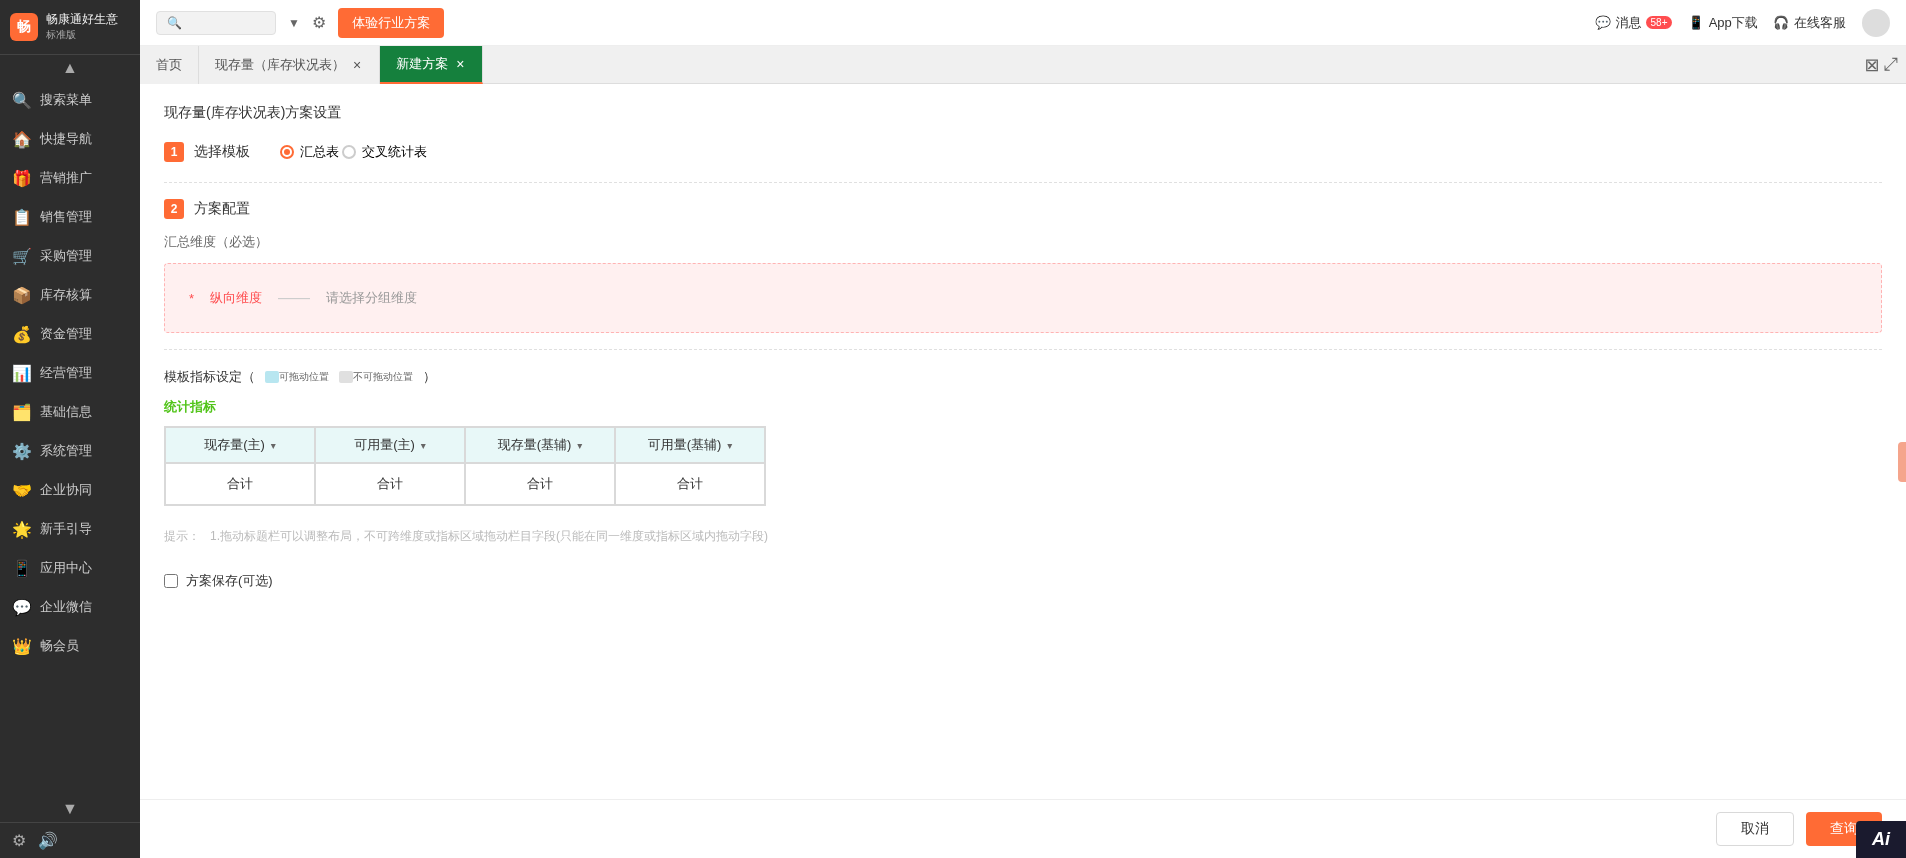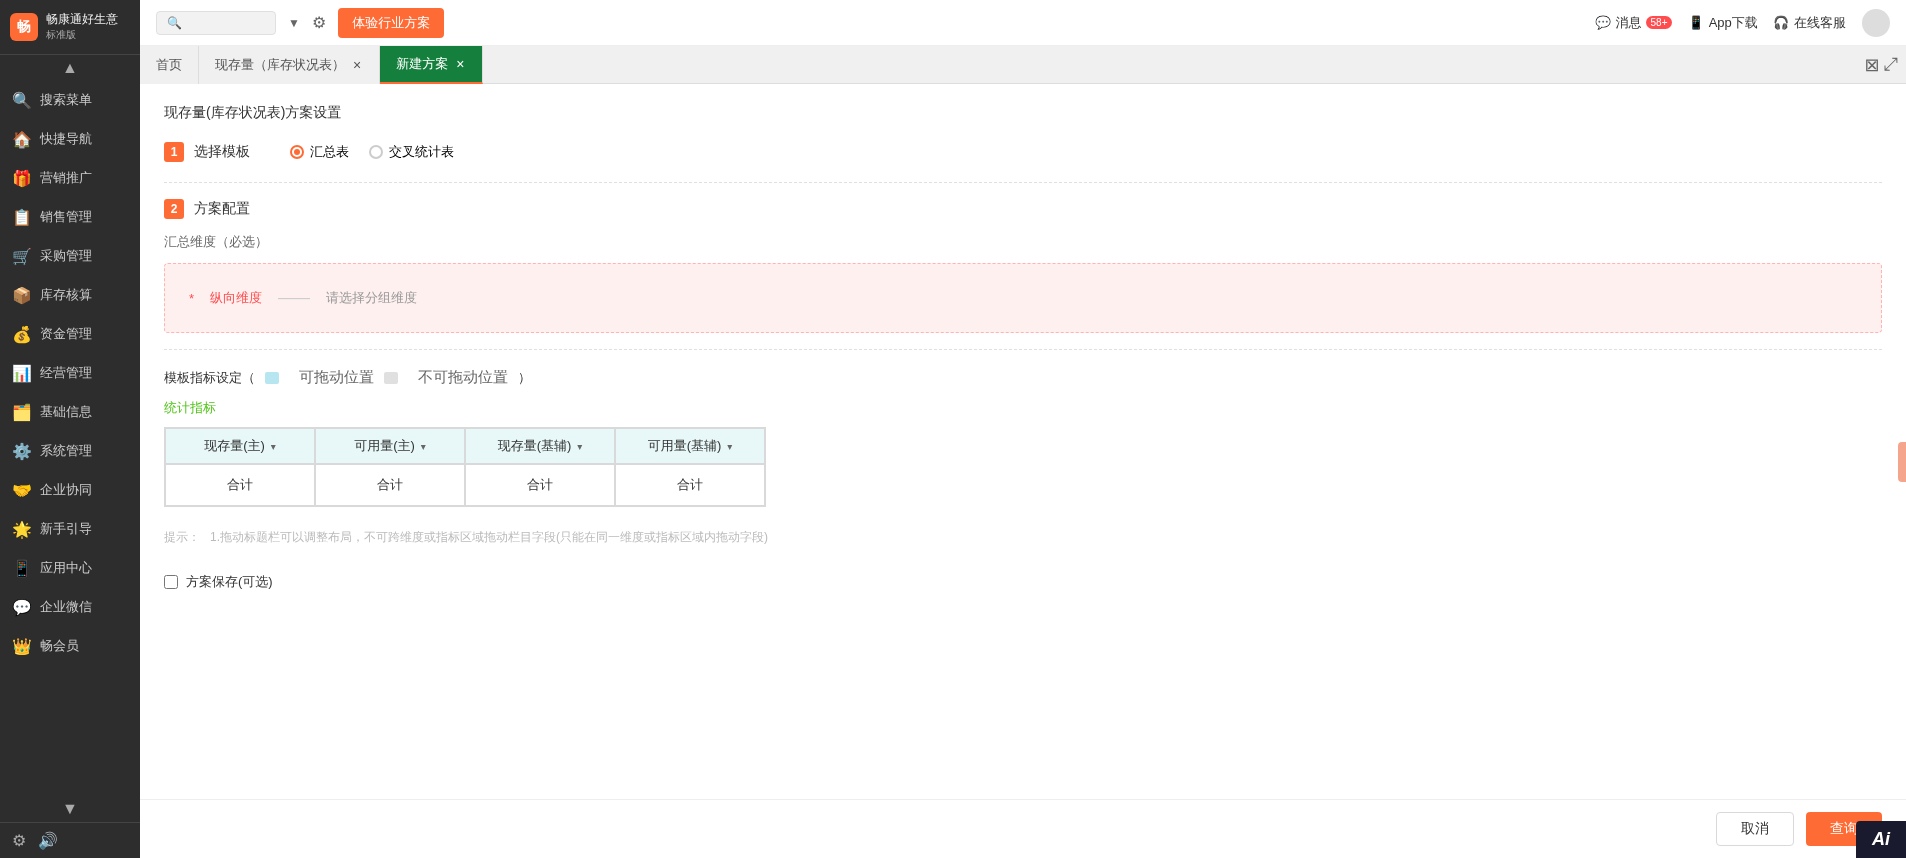--- a/index.html
+++ b/index.html
@@ -154,21 +154,21 @@
     .step-section { margin-bottom: 20px; }
     .step-header {
       display: flex; align-items: center; gap: 10px; margin-bottom: 14px;
     }
     .step-number {
       width: 20px; height: 20px; background: #ff6b35; color: white;
       border-radius: 3px; font-size: 12px; font-weight: bold;
       display: flex; align-items: center; justify-content: center;
     }
     .step-title { font-size: 14px; color: #333; font-weight: 500; }
-    .step-options { display: flex; align-items: center; gap: 20px; margin-left: 30px; }
+    .step-options { display: flex; align-items: center; gap: 3px; margin-left: 20px; }
     .radio-option { display: flex; align-items: center; gap: 6px; cursor: pointer; font-size: 13px; }
     .radio-dot {
       width: 14px; height: 14px; border-radius: 50%; border: 2px solid #ccc;
       display: flex; align-items: center; justify-content: center;
     }
     .radio-dot.selected { border-color: #ff6b35; }
     .radio-dot.selected::after {
       content: ''; width: 6px; height: 6px; border-radius: 50%; background: #ff6b35;
     }
 
@@ -186,30 +186,30 @@
     }
     .dim-field { display: flex; align-items: center; gap: 16px; }
     .dim-field-label { color: #ff4d4f; font-size: 13px; }
     .dim-separator { color: #ccc; font-size: 16px; }
     .dim-placeholder { color: #999; font-size: 13px; }
 
     
     .indicator-settings { margin-top: 18px; }
     .indicator-settings-label { font-size: 13px; color: #333; display: flex; align-items: center; gap: 10px; margin-bottom: 12px; }
     .legend-item {
-      display: flex; align-items: center; gap: 20px; font-size: 15px; color: #666;
+      display: flex; align-items: center; gap: 0; font-size: 10px; color: #666;
     }
     .legend-box {
       width: 14px; height: 12px; border-radius: 2px;
     }
     .legend-box.draggable { background: #b8e6f0; }
     .legend-box.non-draggable { background: #e0e0e0; }
 
     .stat-section { }
-    .stat-label { color: #52c41a; font-size: 13px; font-weight: 400; margin-bottom: 10px; }
+    .stat-label { color: #52c41a; font-size: 13px; font-weight: 700; margin-bottom: 10px; }
     .stat-table-header-row { display: flex; }
     .stat-table-body-row { display: flex; }
     .stat-cell {
       border: 1px solid #d9d9d9;
       padding: 11px 20px;
       font-size: 13px; color: #333;
       text-align: center;
       min-width: 150px;
       display: flex; align-items: center; justify-content: center;
     }

